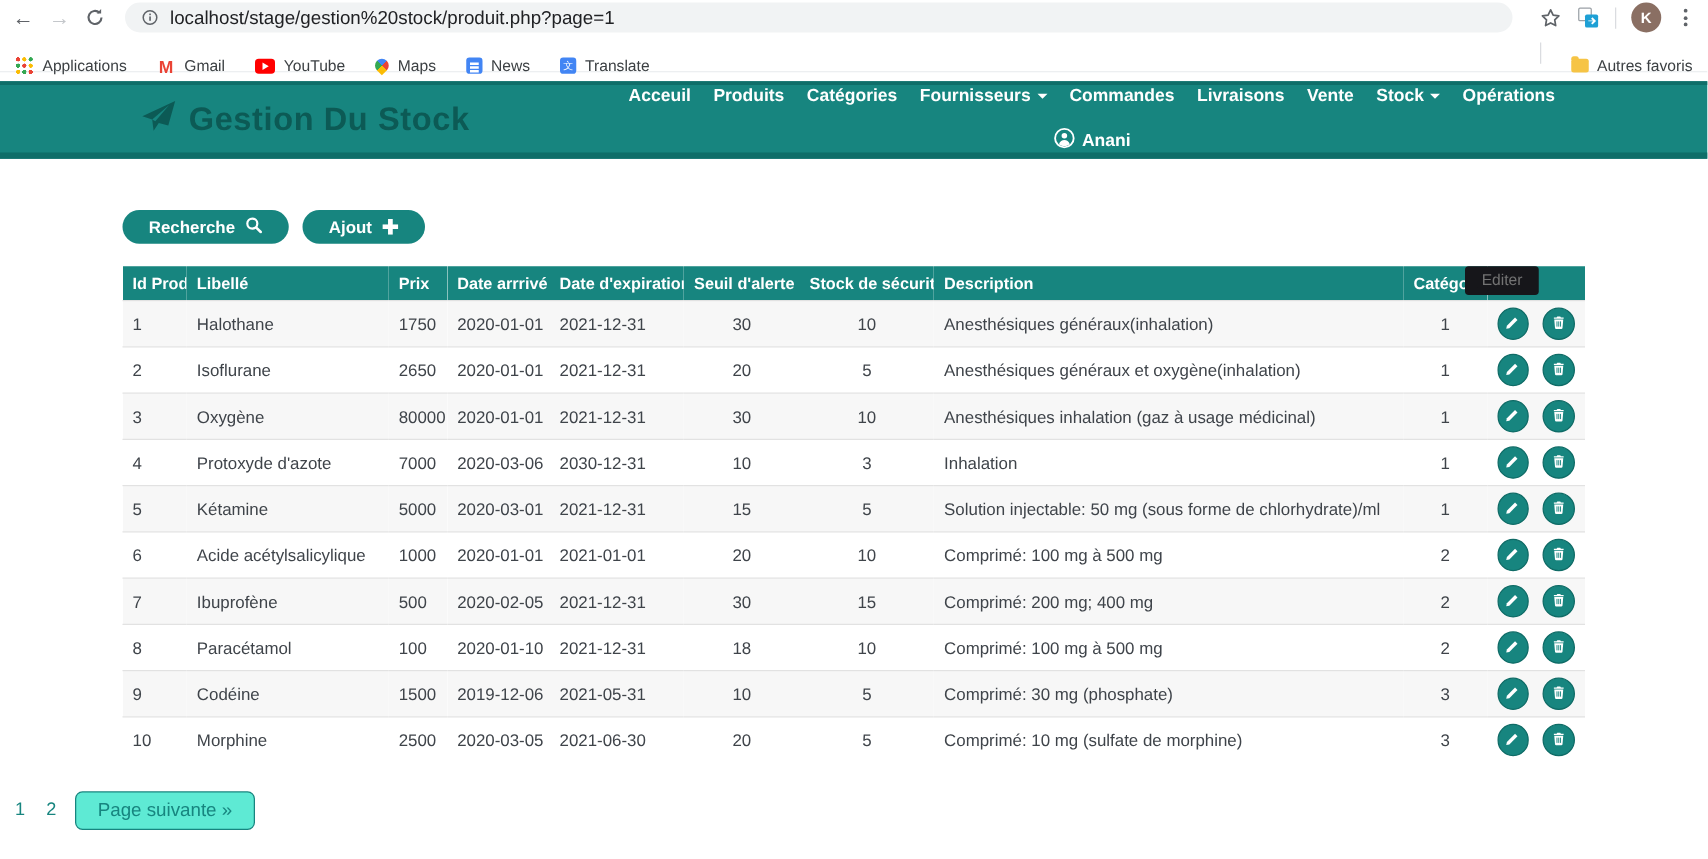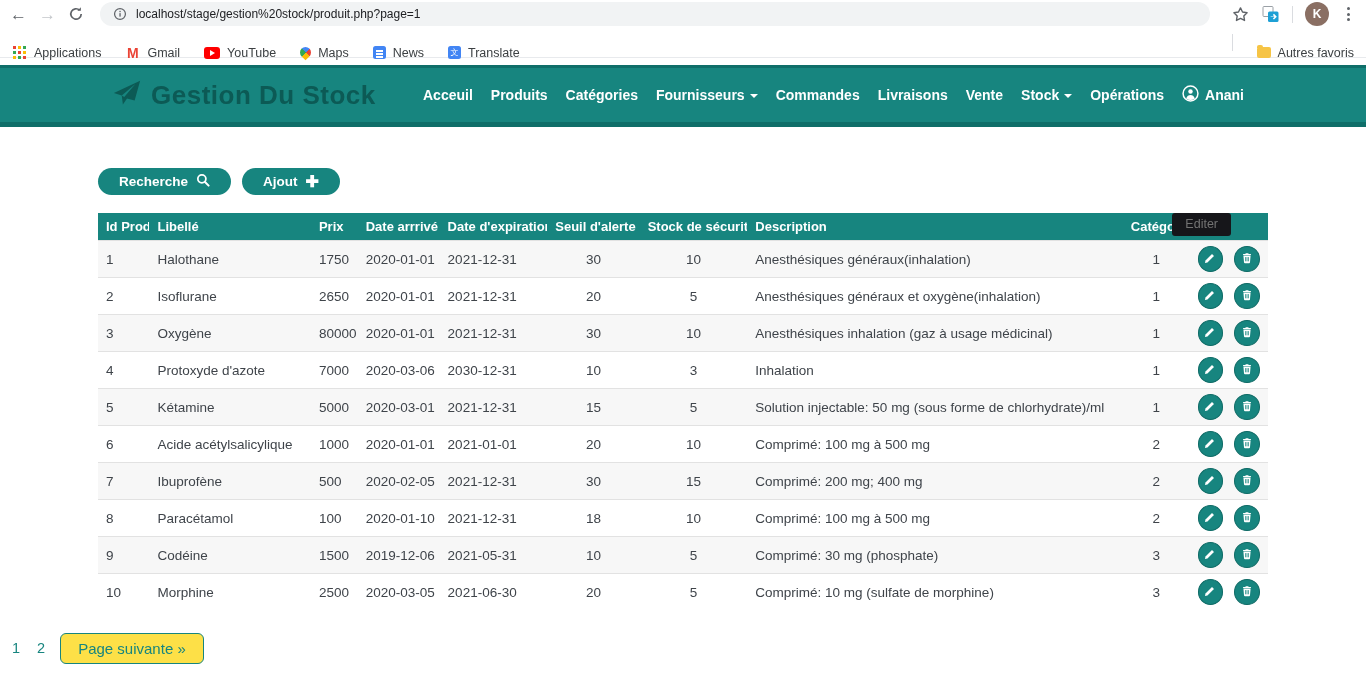--- a/index.html
+++ b/index.html
@@ -6,21 +6,21 @@
   html,body { width:1366px; height:687px; overflow:hidden; background:#fff;
     font-family:"Liberation Sans", sans-serif; }
 
   
   .chrome-top { height:28px; display:flex; align-items:center; padding:0 10px; gap:12px; background:#fff; }
   .nav-arrow { font-size:17px; color:#5f6368; line-height:1; cursor:pointer; }
   .nav-arrow.disabled { color:#c4c7cb; }
   .chrome-top svg { display:block; }
   .omnibox { flex:1; height:24px; background:#f1f3f4; border-radius:13px; display:flex;
     align-items:center; gap:9px; padding:0 13px; margin-left:4px; margin-right:10px; }
-  .omnibox .url { font-size:12px; color:#202124; white-space:nowrap; }
+  .omnibox .url { font-size:15px; color:#202124; white-space:nowrap; }
   .chrome-divider { width:1px; height:17px; background:#dadce0; }
   .avatar { width:24px; height:24px; border-radius:50%; background:#8a6f63; color:#fff;
     font-size:12px; font-weight:700; display:flex; align-items:center; justify-content:center; }
   .kebab { display:flex; flex-direction:column; gap:2.5px; padding:0 6px; cursor:pointer; }
   .kebab i { width:3px; height:3px; border-radius:50%; background:#5f6368; }
 
   
   .bookmarks { height:29px; display:flex; align-items:center; padding:0 12px; gap:24px; background:#fff; }
   .bm-item { display:flex; align-items:center; gap:7px; cursor:pointer;margin-top:20px; }
   .bm-label { font-size:12.5px; color:#3c4043; }
@@ -51,21 +51,21 @@
   .icon-folder::before { content:""; position:absolute; top:-2.5px; left:0; width:6px; height:3px;
     background:#F6C445; border-radius:2px 2px 0 0; }
   .bar-sep { height:1px; background:#e8eaed; }
   .white-gap { height:7px; background:#fff; }
 
   
   .site-nav { height:62px; background:#17857F; border-top:3px solid #0F6E69; border-bottom:5px solid #0F6E69;
     display:flex; align-items:center; justify-content:space-between; padding:0 122px 0 112px; }
   .brand { display:flex; align-items:center; gap:9px; cursor:pointer; }
   .brand-text { font-size:26px; font-weight:700; color:#0C5A55; letter-spacing:.5px; }
-  .nav-right { display:flex; align-items:center; gap:18px; }
+  .nav-right { display:flex; align-items:center; gap:18px;flex-direction:column; }
   .nav-menu { display:flex; align-items:center; gap:18px; list-style:none; }
   .nav-item { display:flex; align-items:center; gap:5px; color:#fff; font-size:14px; font-weight:700;
     cursor:pointer; white-space:nowrap; }
   .caret { width:0; height:0; border-left:4px solid transparent; border-right:4px solid transparent;
     border-top:4.5px solid #fff; margin-top:2px; }
   .nav-user { display:flex; align-items:center; gap:6px; color:#ffffff; font-size:14px; font-weight:700; cursor:pointer; }
 
   
   .content { padding:0 98px; }
   .page-head { margin-top:41px; display:flex; align-items:flex-end; justify-content:space-between; }
@@ -91,21 +91,21 @@
   .circle-btn { width:26px; height:26px; border-radius:50%; background:#17857F; border:1px solid #0f6b66;
     display:flex; align-items:center; justify-content:center; cursor:pointer; padding:0; }
   .tooltip { position:absolute; top:0; right:37px; background:#16161a; color:#737373; font-size:12.5px;
     padding:4px 13px 5px; border-radius:3px; z-index:5; }
   .tooltip::after { content:""; position:absolute; left:10px; bottom:-6px;
     border:6px solid transparent; border-top-color:#16161a; border-right-width:4px; }
 
   
   .pagination { display:flex; align-items:center; gap:13px; margin-top:22px; padding-left:10px; }
   .page-num { color:#17857F; font-size:14.5px; cursor:pointer; padding:0 2px; }
-  .next-btn { border:1.5px solid #17857F; background:#fde047; color:#17857F; font-family:inherit;
+  .next-btn { border:1.5px solid #17857F; background:#5eead4; color:#17857F; font-family:inherit;
     font-size:15px; border-radius:6px; padding:6px 17px; cursor:pointer; }
 </style>
 </head>
 <body>
 
 <div class="chrome-top">
   <span class="nav-arrow">←</span>
   <span class="nav-arrow disabled">→</span>
   <span>
     <svg width="16" height="16" viewBox="0 0 16 16">

